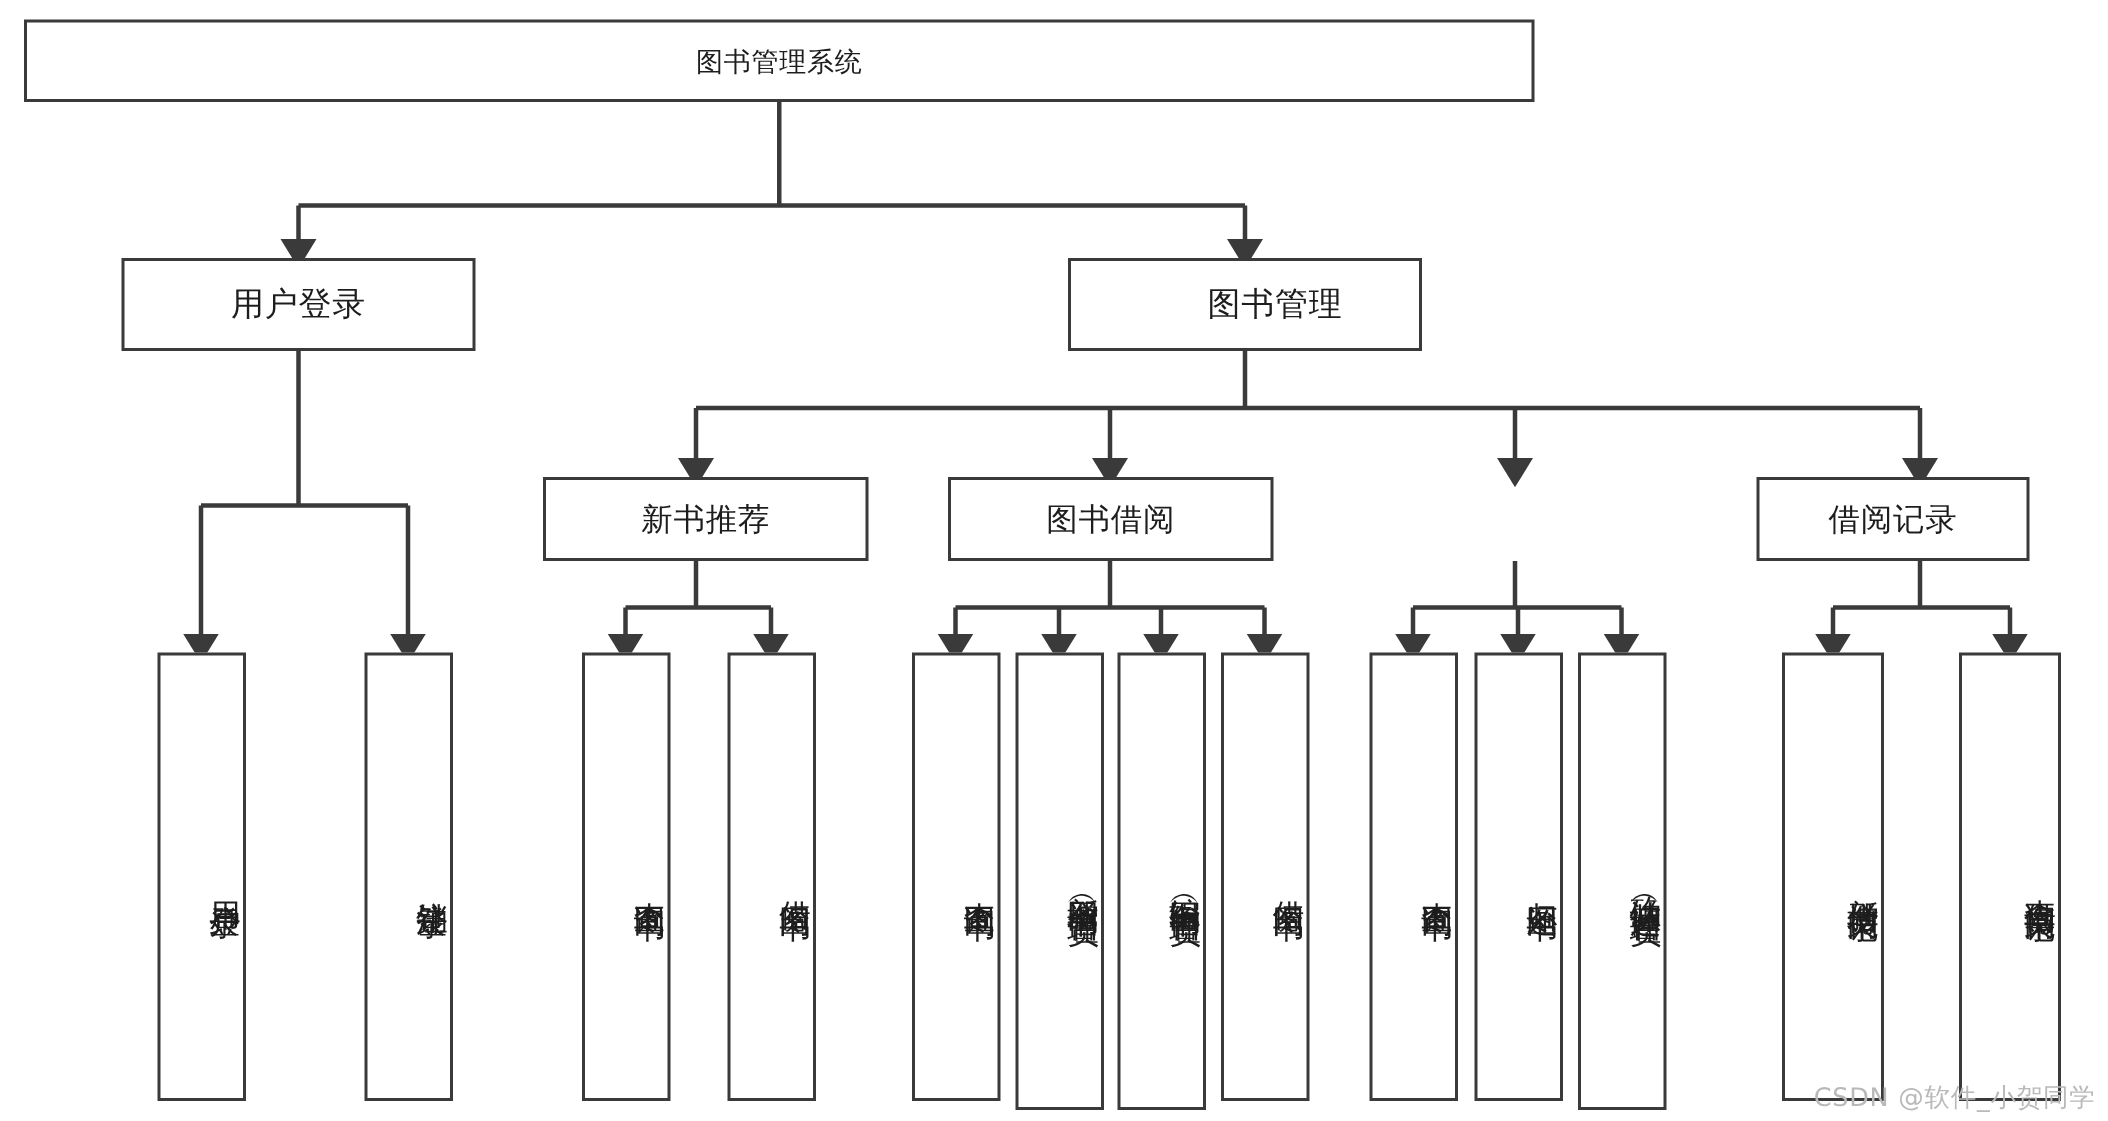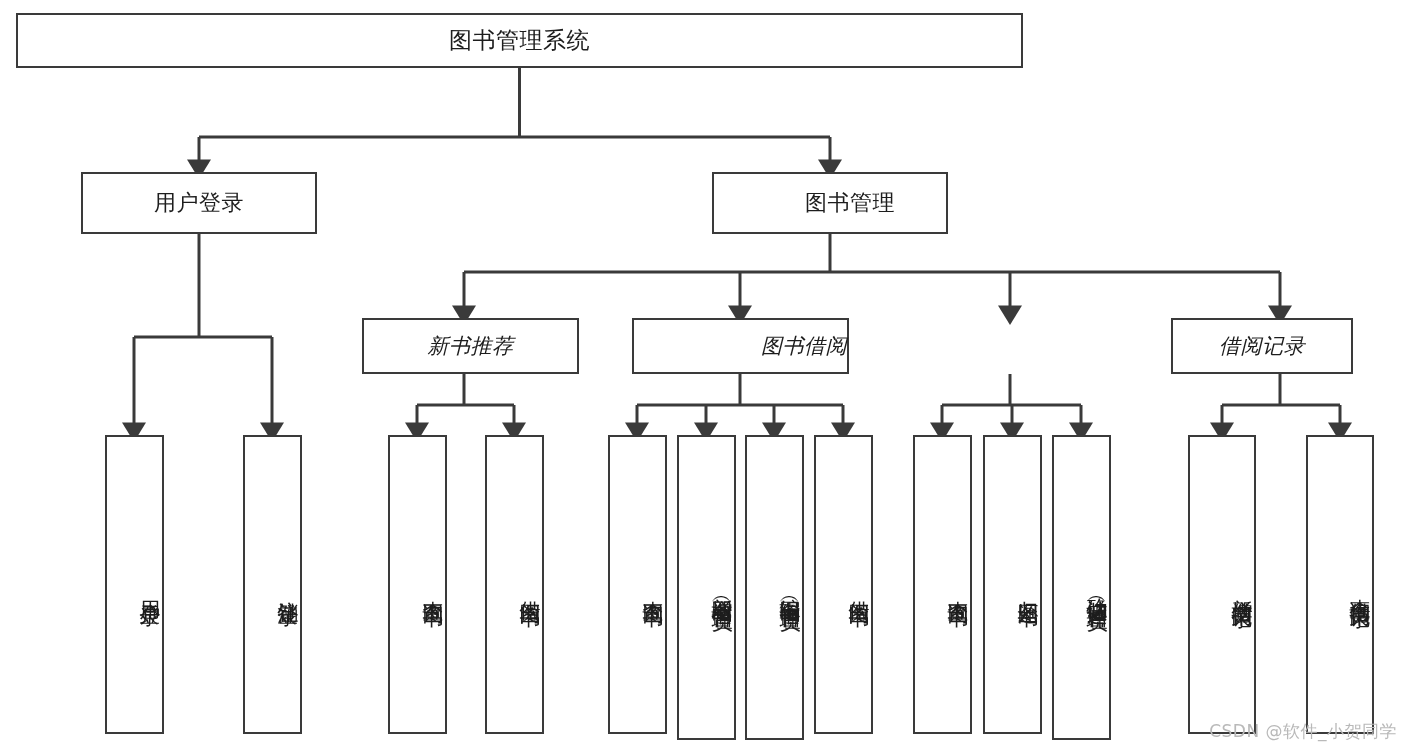--- a/index.html
+++ b/index.html
@@ -29,29 +29,28 @@
     box-sizing: border-box;
     background: #ffffff;
     border: 2px solid #3a3a3a;
     display: flex;
     align-items: center;
     justify-content: center;
     color: #1d1d1d;
     letter-spacing: 0.5px;
   }
   .node.root {
-    font-size: 23px;
+    font-size: 18px;
     font-family: Liberation Serif, serif;
   }
   .node.level2 {
     font-size: 22px;
   }
   .node.level3 {
     font-size: 21px;
-    font-style: italic;
   }
   .node.leaf {
     writing-mode: vertical-rl;
     text-orientation: upright;
     font-size: 21px;
     line-height: 1.18;
     letter-spacing: 2px;
     align-items: flex-start;
     justify-content: center;
     padding-top: 6px;
@@ -149,21 +148,21 @@
   <div class="node level2" style="left: 81px; top: 172px; width: 236px; height: 62px;">
     <span>用户登录</span>
   </div>
   <div class="node level2" style="left: 712px; top: 172px; width: 236px; height: 62px; padding-left: 40px;">
     <span>图书管理</span>
   </div>
 
   <div class="node level3" style="left: 362px; top: 318px; width: 217px; height: 56px;">
     <span>新书推荐</span>
   </div>
-  <div class="node level3" style="left: 632px; top: 318px; width: 217px; height: 56px; justify-content: flex-end;">
+  <div class="node level3" style="left: 632px; top: 318px; width: 217px; height: 56px;">
     <span>图书借阅</span>
   </div>
   <div class="node level3" style="left: 1171px; top: 318px; width: 182px; height: 56px;">
     <span>借阅记录</span>
   </div>
 
   <div class="node leaf" style="left: 105px; top: 435px; width: 59px; height: 299px;">
     <span>用户登录</span>
   </div>
   <div class="node leaf" style="left: 243px; top: 435px; width: 59px; height: 299px;">

